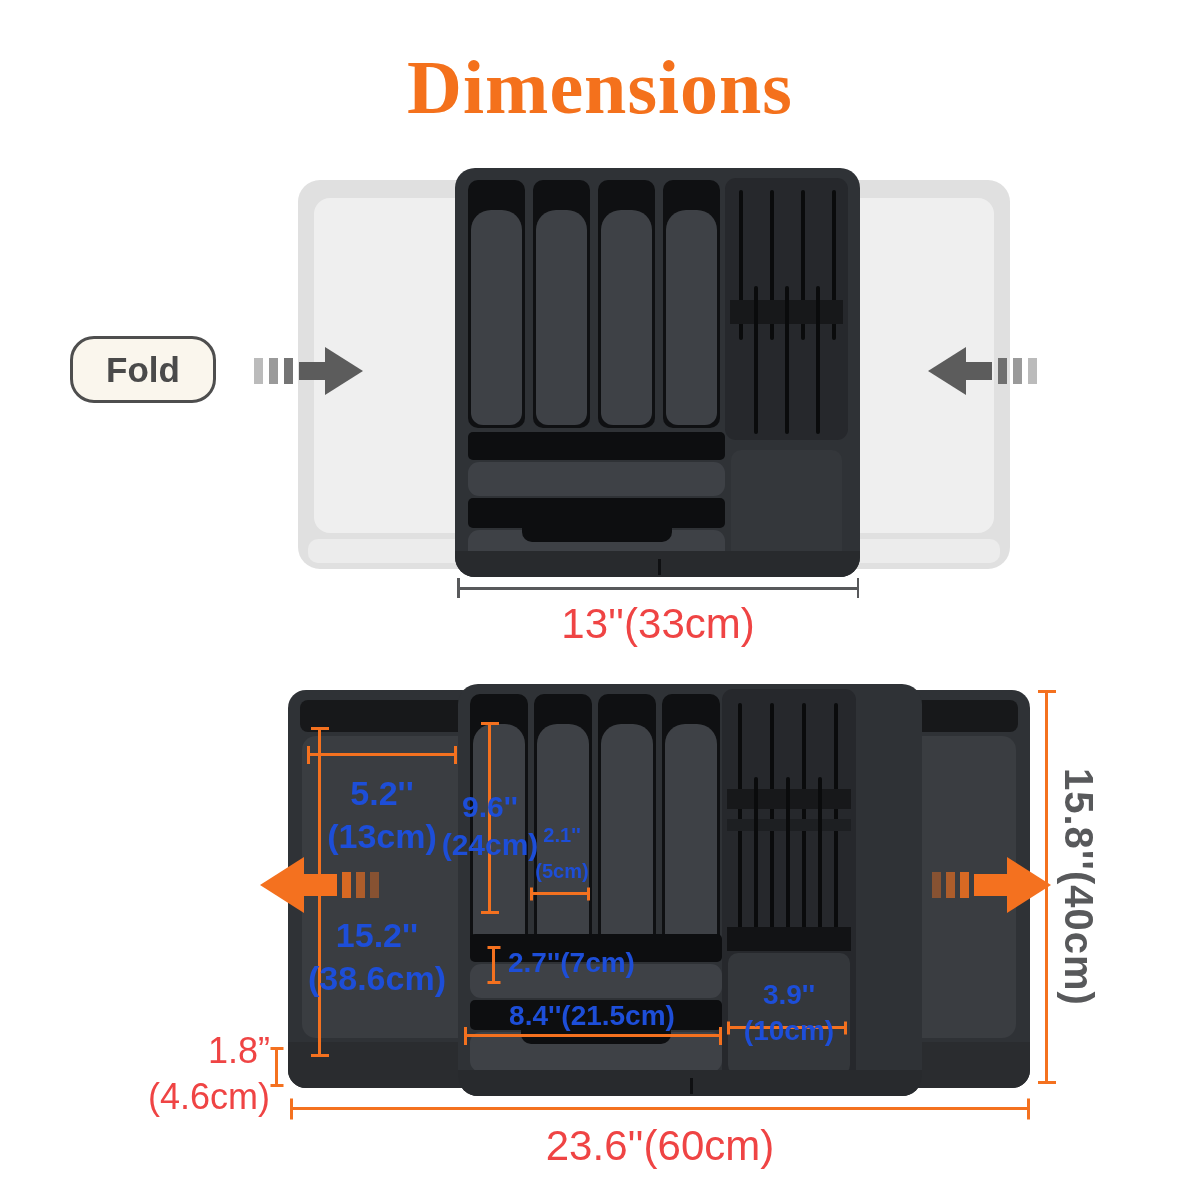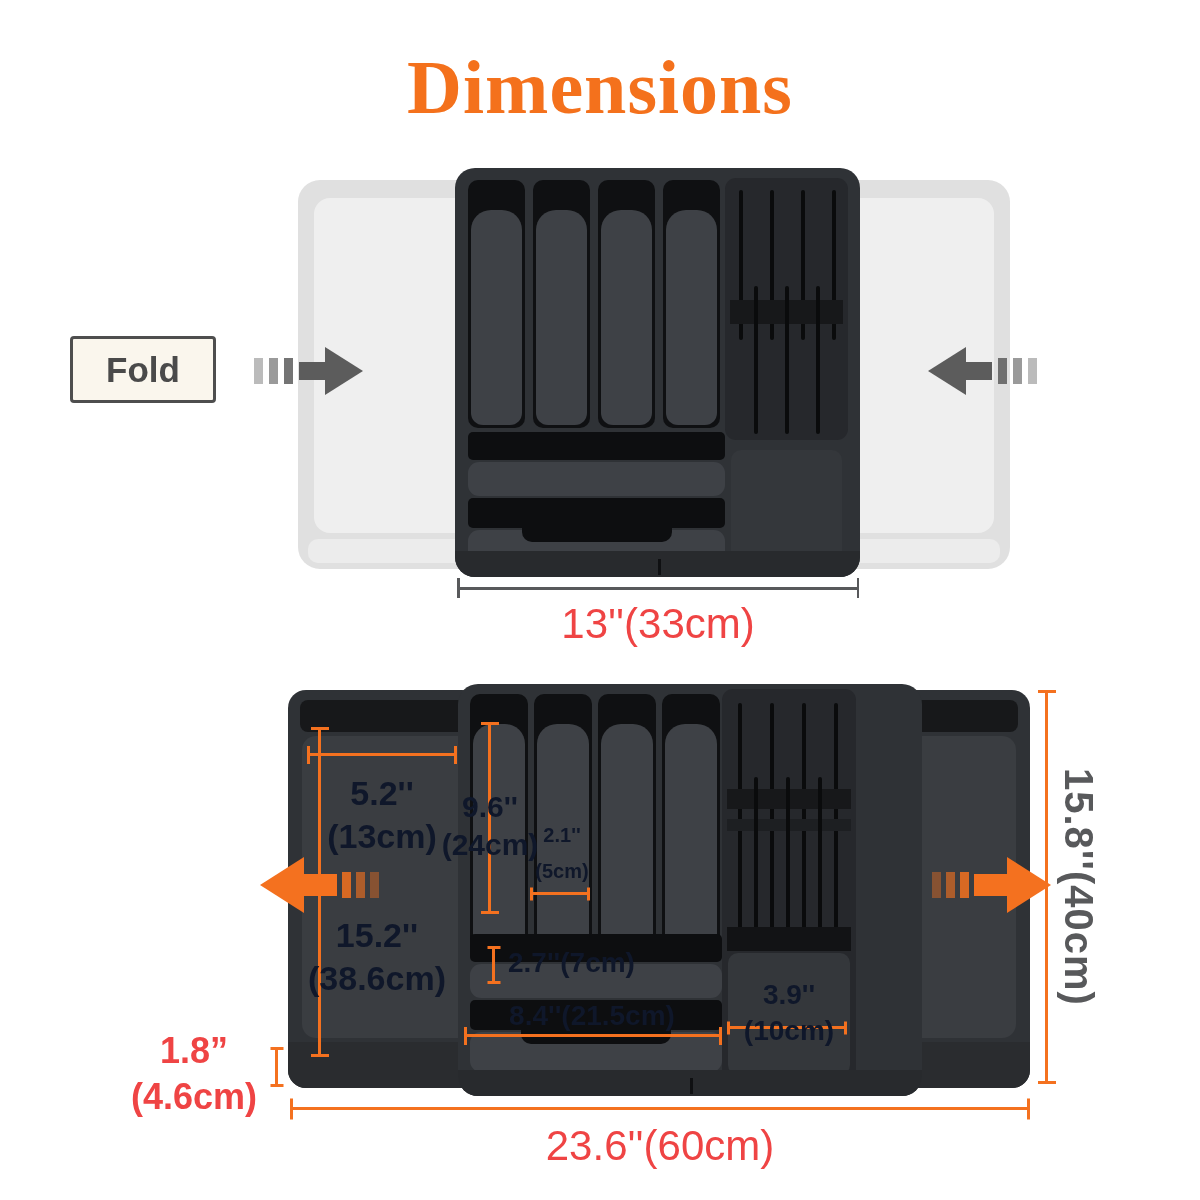--- a/index.html
+++ b/index.html
@@ -6,21 +6,21 @@
   .canvas{position:relative;width:1200px;height:1200px;background:#ffffff;overflow:hidden;
           font-family:"Liberation Sans",sans-serif;}
 
   
   .title{position:absolute;left:0;right:0;top:44px;text-align:center;
          font-family:"Liberation Serif",serif;font-weight:bold;font-size:76px;
          color:#F4711C;letter-spacing:1px;}
 
   
   .badge{position:absolute;display:flex;align-items:center;justify-content:center;
-         border-radius:4px;font-weight:bold;box-sizing:border-box;}
+         border-radius:24px;font-weight:bold;box-sizing:border-box;}
   .badge.fold{left:70px;top:336px;width:146px;height:67px;background:#FAF6ED;
               border:3.5px solid #4E4E4E;color:#4A4A4A;font-size:35px;}
   .badge.unfold{left:68px;top:845px;width:160px;height:70px;background:#FDF8F0;
               border:4px solid #F4711F;color:#F4711F;font-size:36px;}
 
   
   .arrow{position:absolute;display:flex;align-items:center;gap:6px;z-index:6;}
   .arrow .bar{width:9px;height:26px;background:currentColor;}
   .arrow .tail{height:18px;background:currentColor;}
   .arrow .head{width:0;height:0;}
@@ -43,21 +43,21 @@
   .dim.v::before,.dim.v::after{content:"";position:absolute;height:3px;width:18px;left:50%;
        transform:translateX(-50%);background:currentColor;}
   .dim.v::before{top:0}.dim.v::after{bottom:0}
   .dim.small::before,.dim.small::after{width:13px;height:3px}
   .dim.h.small::before,.dim.h.small::after{width:3px;height:13px}
   .dim.big::before,.dim.big::after{height:21px}
   .orangec{color:#F4711F}.grayc{color:#58595B}
   .dim.gline{height:2.5px}
   .dim.gline::before,.dim.gline::after{height:20px;width:2.5px}
 
-  .dimtxt{position:absolute;z-index:8;text-align:center;color:#0f172a;font-weight:bold;}
+  .dimtxt{position:absolute;z-index:8;text-align:center;color:#1d4ed8;font-weight:bold;}
   .dimtxt span{display:block;}
   .gtxt{color:#ef4444;font-weight:bold;}
   .vtxt{position:absolute;writing-mode:vertical-rl;text-orientation:mixed;
         display:flex;align-items:center;justify-content:center;
         color:#58595B;font-weight:bold;z-index:8;letter-spacing:1px;}
 
   
   .ghost{position:absolute;left:298px;top:180px;width:712px;height:389px;background:#E0E0E0;
          border-radius:22px;z-index:1;}
   .ghost .inner{position:absolute;left:16px;right:16px;top:18px;bottom:36px;background:#EFEFEF;border-radius:16px;}
@@ -262,21 +262,21 @@
     <span>3.9''</span>
       <span>(10cm)</span>
   </div>
   <div class="dim h small orangec" style="left:727px;top:1026px;width:120px;"></div>
 
   <div class="dim v orangec" style="left:1045px;top:690px;height:394px;"></div>
   <div class="vtxt" style="left:1056px;top:690px;height:394px;font-size:40px;">
     <span>15.8''(40cm)</span>
   </div>
 
-  <div class="dimtxt gtxt" style="left:118px;width:152px;top:1028px;font-size:36px;line-height:46px;font-weight:bold;">
+  <div class="dimtxt gtxt" style="left:118px;width:152px;top:1028px;font-size:36px;line-height:46px;font-weight:normal;text-align:right;">
     <span>1.8”</span>
       <span>(4.6cm)</span>
   </div>
   <div class="dim v small orangec" style="left:275px;top:1047px;height:40px;"></div>
 
   <div class="dim h big orangec" style="left:290px;top:1107px;width:740px;"></div>
   <div class="dimtxt gtxt" style="left:290px;width:740px;top:1122px;font-size:42px;font-weight:normal;">
     <span>23.6''(60cm)</span>
   </div>
 

